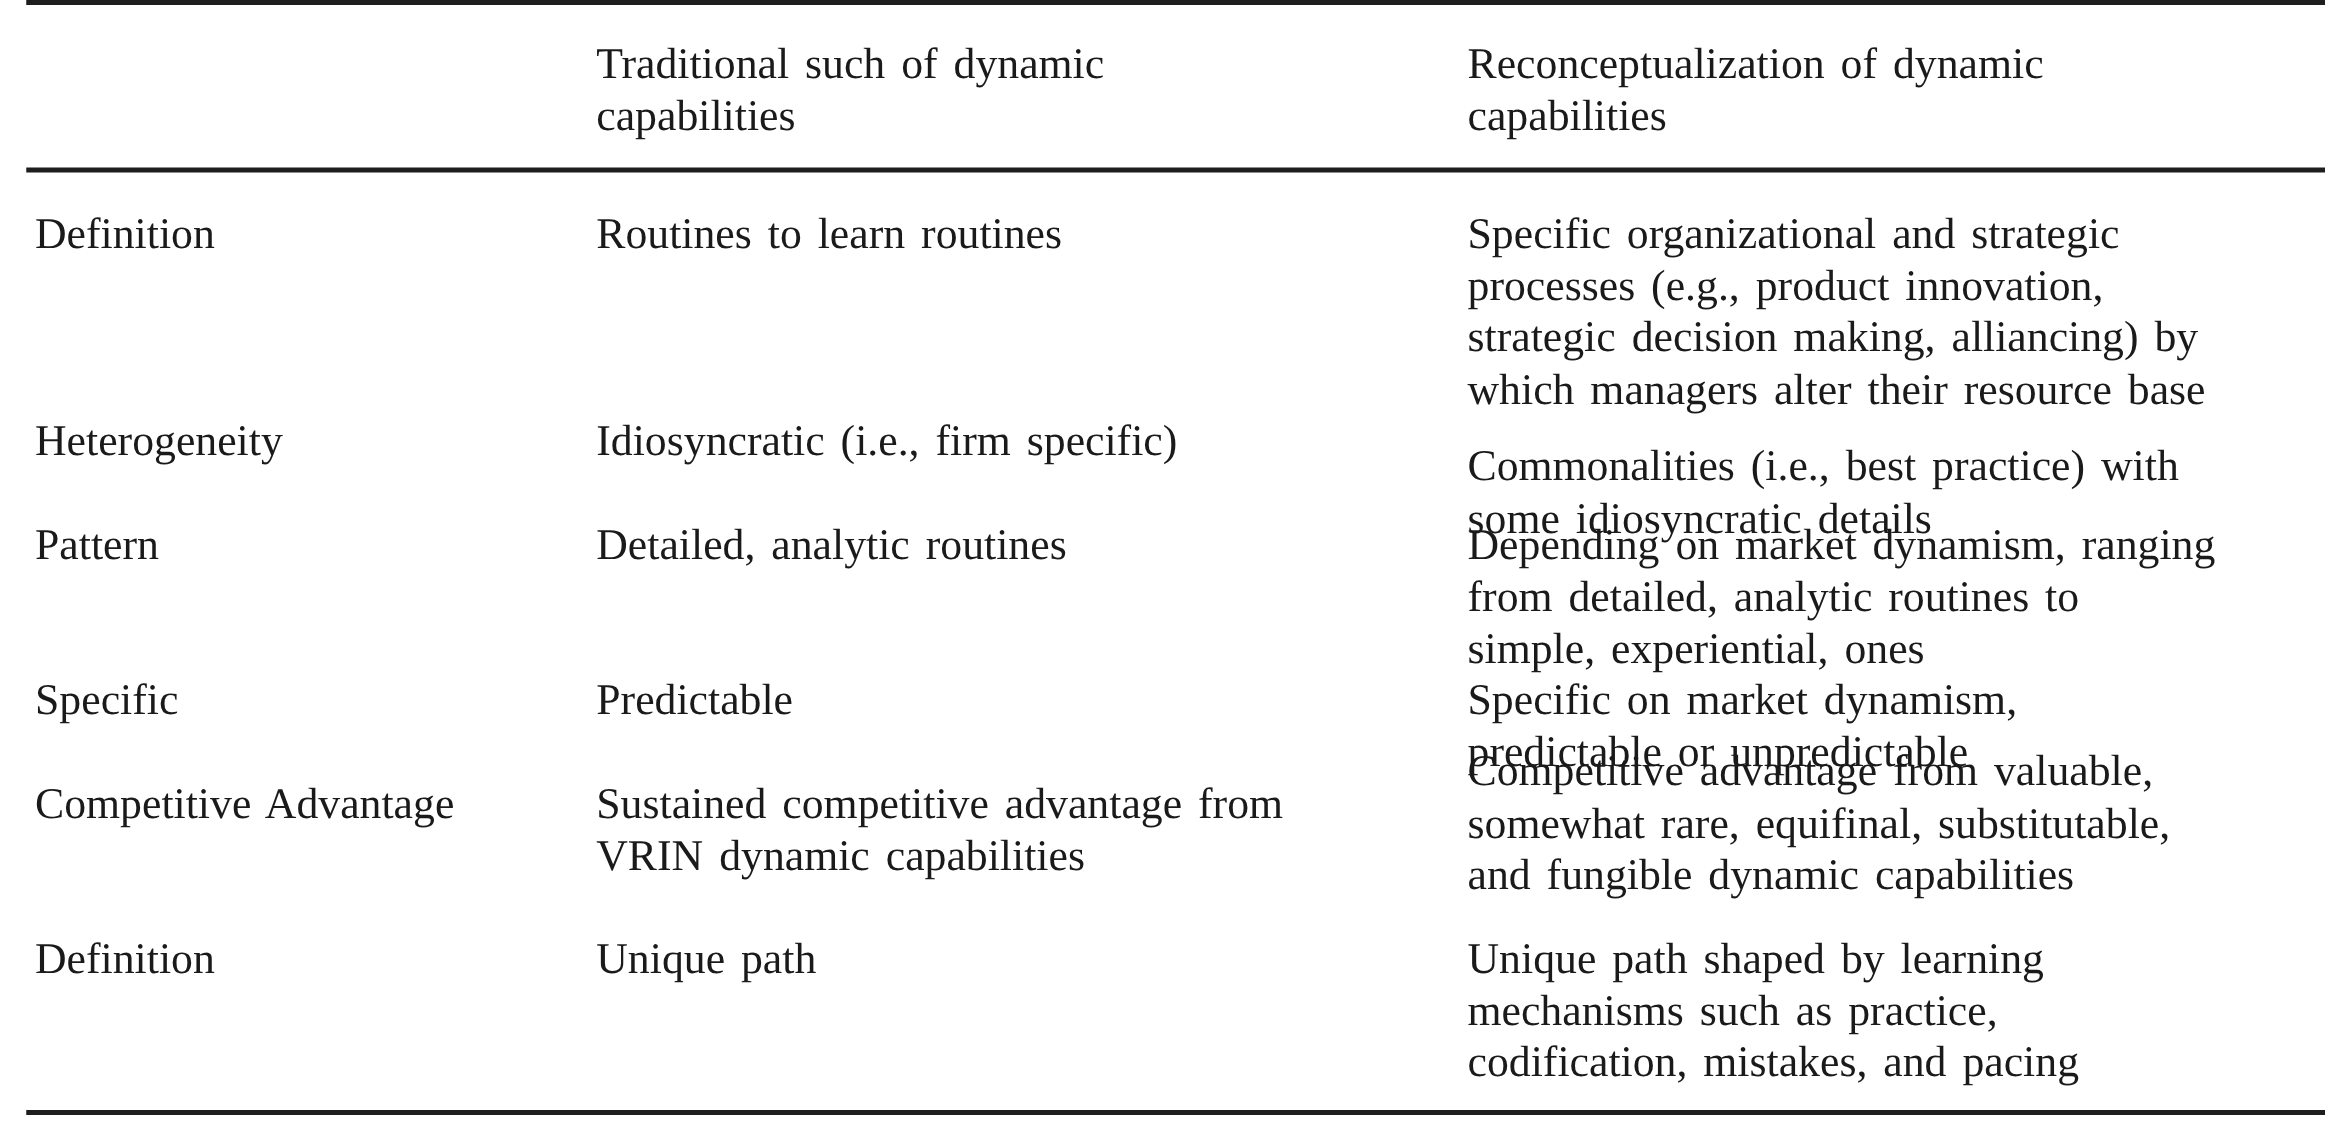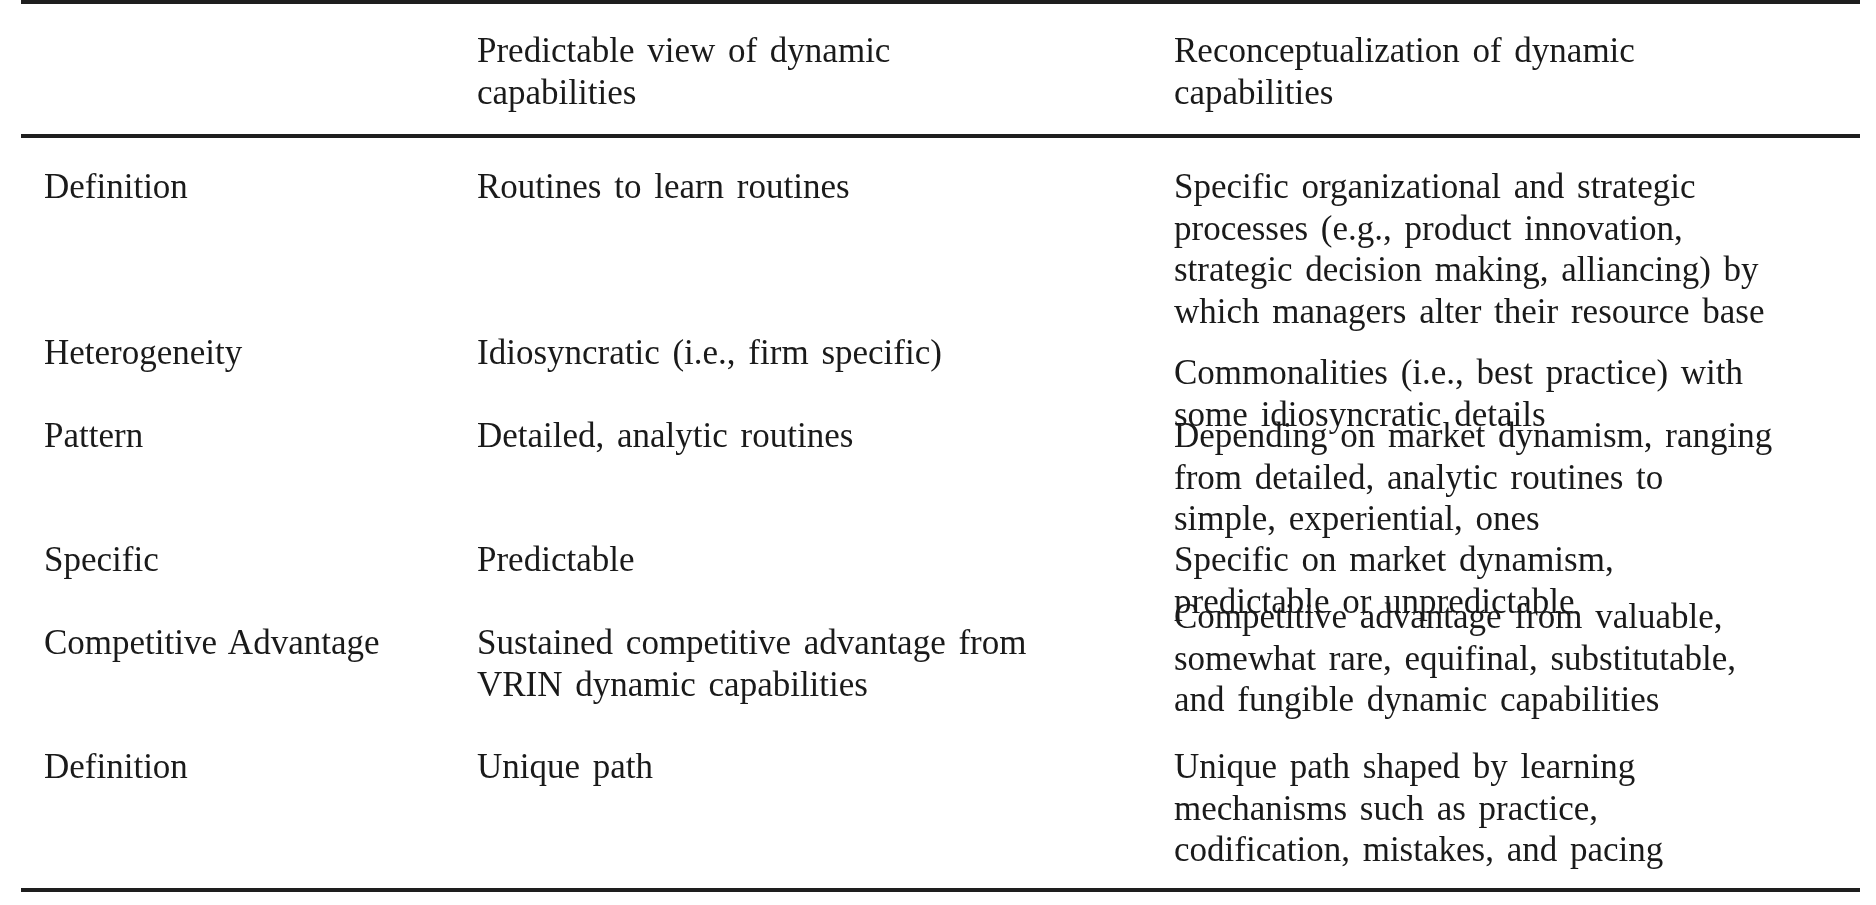--- a/index.html
+++ b/index.html
@@ -25,34 +25,34 @@
     .rule-mid { top: 134px; height: 4px; }
     .rule-bottom { top: 888px; height: 4px; }
 
     .cell {
       position: absolute;
       font-size: 35px;
       line-height: 41.5px;
       word-spacing: 4px;
       white-space: pre-line;
     }
-    .col0 { left: 44px; width: 420px; }
+    .col0 { left: 28px; width: 420px; }
     .col1 { left: 477px; width: 660px; }
     .col2 { left: 1174px; width: 690px; font-family: Liberation Serif, serif; }
 
     .hdr { top: 30px; }
   </style>
 </head>
 <body>
 
 <div>
   <div class="rule rule-top"></div>
 
   <div class="cell col0 hdr"></div>
-  <div class="cell col1 hdr">Predictable view of dynamic
+  <div class="cell col1 hdr">Traditional such of dynamic
 capabilities</div>
   <div class="cell col2 hdr">Reconceptualization of dynamic
 capabilities</div>
 
   <div class="rule rule-mid"></div>
 
   <div class="cell col0" style="top:166px">Definition</div>
   <div class="cell col1" style="top:166px">Routines to learn routines</div>
   <div class="cell col2" style="top:166px">Specific organizational and strategic
 processes (e.g., product innovation,

